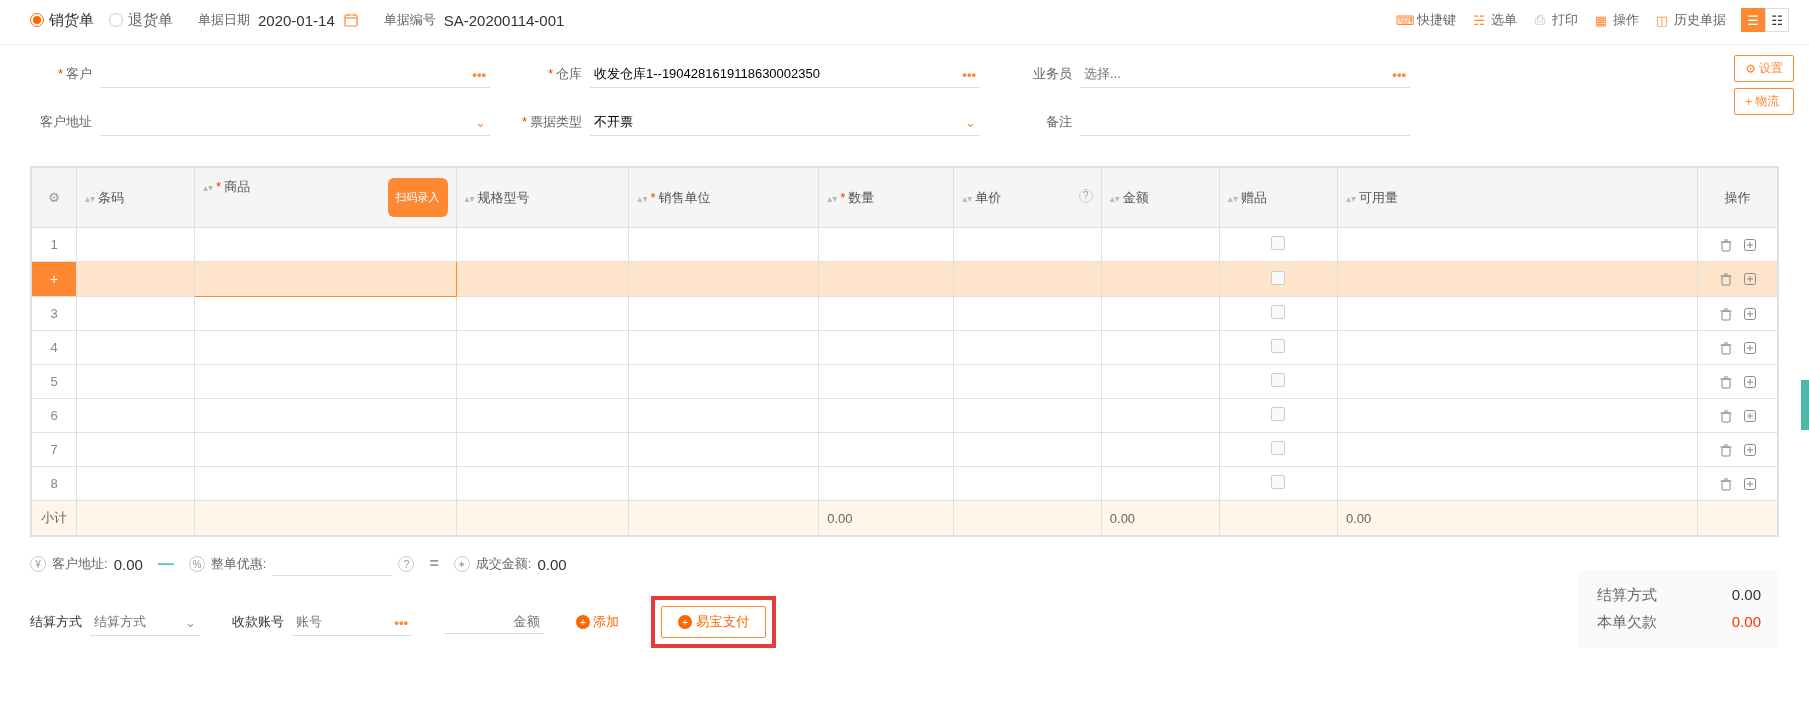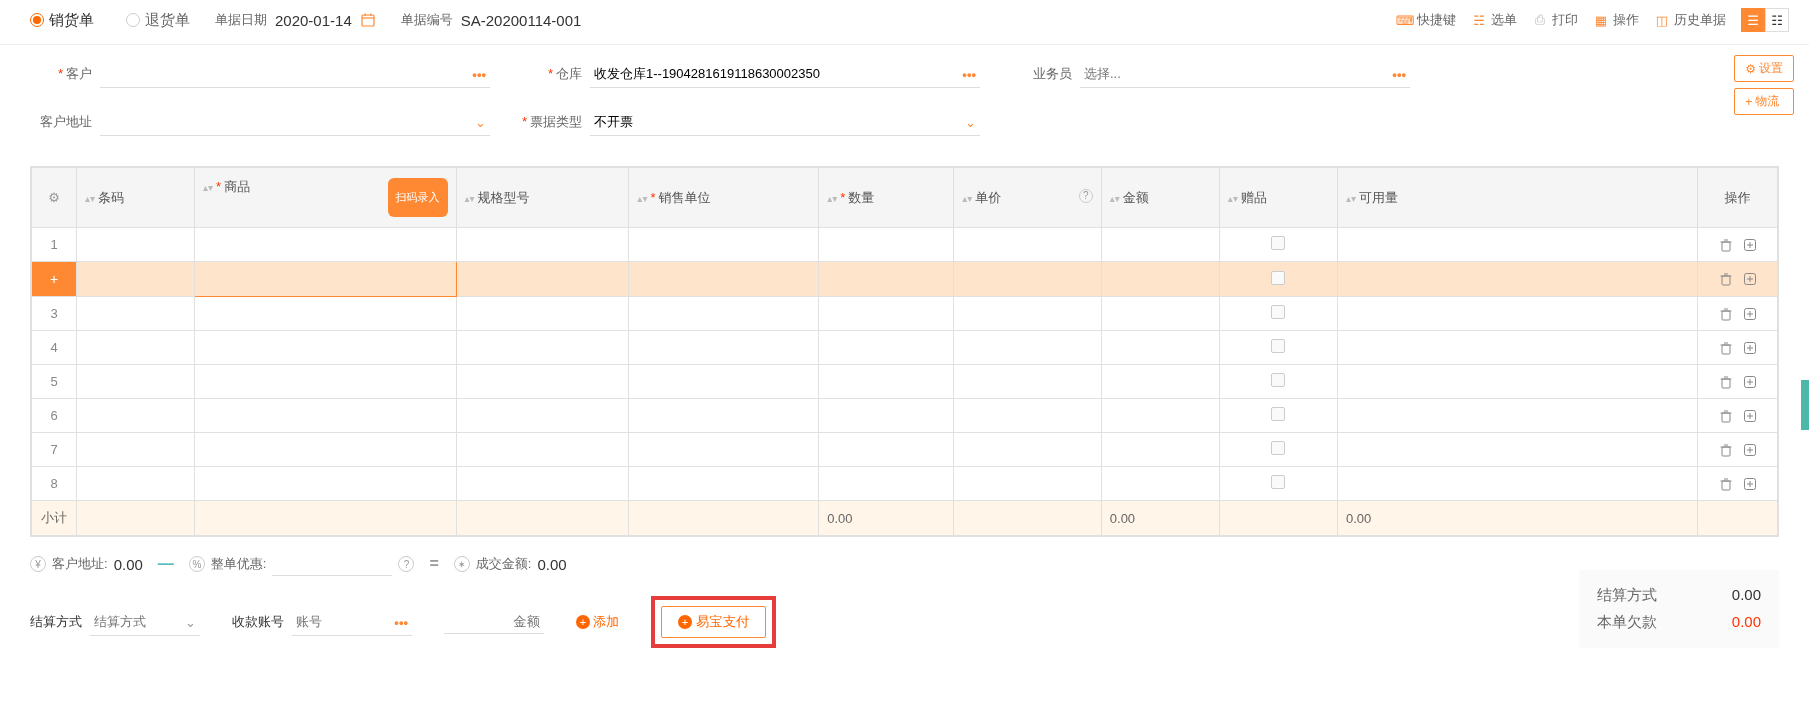--- a/index.html
+++ b/index.html
@@ -1,19 +1,19 @@
 <!DOCTYPE html>
 <html><head>
 <meta charset="utf-8">
 <style>
 * { box-sizing: border-box; margin: 0; padding: 0; }
 body { font-family: "Microsoft YaHei", Arial, sans-serif; font-size: 13px; color: #333; background: #fff; }
 
 .top-bar { display: flex; align-items: center; padding: 8px 20px 12px 30px; border-bottom: 1px solid #eee; }
-.radio-group { display: flex; gap: 32px; margin-right: 25px; }
+.radio-group { display: flex; gap: 15px; margin-right: 25px; }
 .radio-item { display: flex; align-items: center; gap: 5px; cursor: pointer; }
 .radio-circle { width: 14px; height: 14px; border: 1px solid #ccc; border-radius: 50%; display: flex; align-items: center; justify-content: center; }
 .radio-circle.checked { border-color: #ff6600; }
 .radio-circle.checked::after { content: ''; width: 8px; height: 8px; background: #ff6600; border-radius: 50%; }
 .radio-label { font-size: 15px; color: #666; }
 .radio-item.active .radio-label { color: #333; font-weight: 500; }
 
 .field-inline { display: flex; align-items: center; gap: 8px; margin-right: 25px; }
 .field-label { color: #666; font-size: 13px; }
 .field-value { font-size: 15px; color: #333; }
@@ -189,20 +189,26 @@
       <div class="input-wrap">
         <input type="text" style="">
         <span class="chevron-icon">⌄</span>
       </div>
     </div>
     <div class="form-field" style="max-width:460px">
       <span class="label"><span class="req">*</span><span>票据类型</span></span>
       <div class="input-wrap">
         <input type="text" value="不开票" style="">
         <span class="chevron-icon">⌄</span>
+      </div>
+    </div>
+    <div class="form-field" style="max-width:400px">
+      <span class="label">备注</span>
+      <div class="input-wrap">
+        <input type="text" style="">
       </div>
     </div>
   </div>
 </div>
 
 <div class="table-wrap">
   <table>
     <thead>
       <tr>
         <th class="gear-cell"><span style="color:#999">⚙</span></th>

